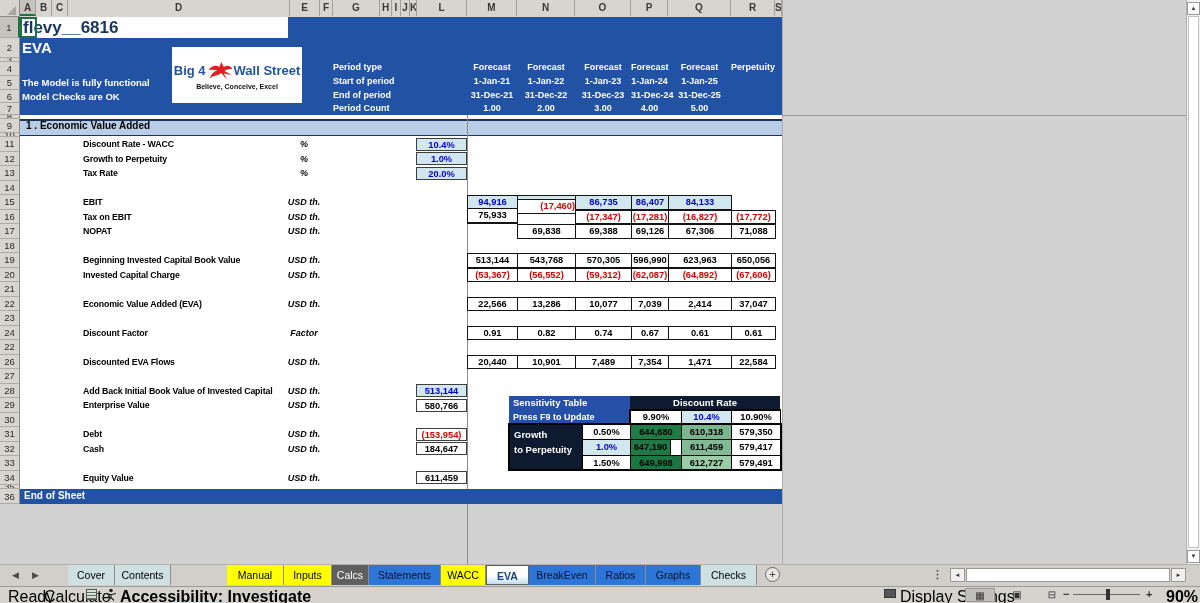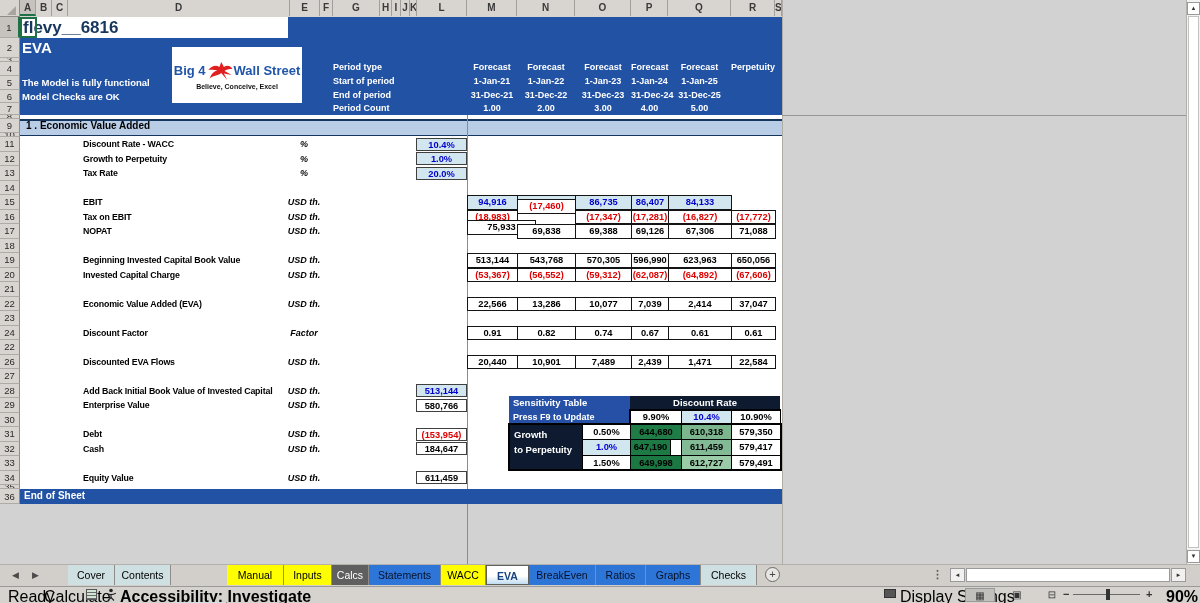--- a/index.html
+++ b/index.html
@@ -284,28 +284,28 @@
     <div class="runit" style="left:286px;top:197px;width:36px;">USD th.</div>
     <div class="vcell input" style="left:467px;top:195px;width:51px;height:14.5px;line-height:13.5px;">94,916</div>
     <div class="vcell input" style="left:517px;top:195px;width:59px;height:14.5px;line-height:13.5px;">87,298</div>
     <div class="vcell input" style="left:575px;top:195px;width:57px;height:14.5px;line-height:13.5px;">86,735</div>
     <div class="vcell input" style="left:631px;top:195px;width:38px;height:14.5px;line-height:13.5px;">86,407</div>
     <div class="vcell input" style="left:668px;top:195px;width:64px;height:14.5px;line-height:13.5px;">84,133</div>
     <div class="vcell input" style="left:731px;top:210px;width:44px;height:14.5px;line-height:13.5px;">88,860</div>
     <div class="rlabel" style="left:83px;top:211.5px;">Tax on EBIT</div>
     <div class="runit" style="left:286px;top:211.5px;width:36px;">USD th.</div>
     <div class="vcell neg" style="left:467px;top:209.5px;width:51px;height:14.5px;line-height:13.5px;">(18,983)</div>
-    <div class="vcell neg" style="left:517px;top:199px;width:59px;height:14.5px;line-height:13.5px;">(17,460)</div>
+    <div class="vcell neg" style="left:517px;top:199px;width:59px;height:14.5px;line-height:13.5px;text-align:right;">(17,460)</div>
     <div class="vcell neg" style="left:575px;top:209.5px;width:57px;height:14.5px;line-height:13.5px;">(17,347)</div>
     <div class="vcell neg" style="left:631px;top:209.5px;width:38px;height:14.5px;line-height:13.5px;">(17,281)</div>
     <div class="vcell neg" style="left:668px;top:209.5px;width:64px;height:14.5px;line-height:13.5px;">(16,827)</div>
     <div class="vcell neg" style="left:731px;top:209.5px;width:45px;height:14.5px;line-height:13.5px;">(17,772)</div>
     <div class="rlabel" style="left:83px;top:226px;">NOPAT</div>
     <div class="runit" style="left:286px;top:226px;width:36px;">USD th.</div>
-    <div class="vcell " style="left:467px;top:220px;width:69px;height:14.5px;line-height:13.5px;">75,933</div>
+    <div class="vcell " style="left:467px;top:208px;width:51px;height:14.5px;line-height:13.5px;">75,933</div>
     <div class="vcell " style="left:517px;top:224px;width:59px;height:14.5px;line-height:13.5px;">69,838</div>
     <div class="vcell " style="left:575px;top:224px;width:57px;height:14.5px;line-height:13.5px;">69,388</div>
     <div class="vcell " style="left:631px;top:224px;width:38px;height:14.5px;line-height:13.5px;">69,126</div>
     <div class="vcell " style="left:668px;top:224px;width:64px;height:14.5px;line-height:13.5px;">67,306</div>
     <div class="vcell " style="left:731px;top:224px;width:45px;height:14.5px;line-height:13.5px;">71,088</div>
     <div class="rlabel" style="left:83px;top:255px;">Beginning Invested Capital Book Value</div>
     <div class="runit" style="left:286px;top:255px;width:36px;">USD th.</div>
     <div class="vcell " style="left:467px;top:253px;width:51px;height:14.5px;line-height:13.5px;">513,144</div>
     <div class="vcell " style="left:517px;top:253px;width:59px;height:14.5px;line-height:13.5px;">543,768</div>
     <div class="vcell " style="left:575px;top:253px;width:57px;height:14.5px;line-height:13.5px;">570,305</div>
@@ -334,21 +334,21 @@
     <div class="vcell " style="left:517px;top:325.5px;width:59px;height:14.5px;line-height:13.5px;">0.82</div>
     <div class="vcell " style="left:575px;top:325.5px;width:57px;height:14.5px;line-height:13.5px;">0.74</div>
     <div class="vcell " style="left:631px;top:325.5px;width:38px;height:14.5px;line-height:13.5px;">0.67</div>
     <div class="vcell " style="left:668px;top:325.5px;width:64px;height:14.5px;line-height:13.5px;">0.61</div>
     <div class="vcell " style="left:731px;top:325.5px;width:45px;height:14.5px;line-height:13.5px;">0.61</div>
     <div class="rlabel" style="left:83px;top:356.5px;">Discounted EVA Flows</div>
     <div class="runit" style="left:286px;top:356.5px;width:36px;">USD th.</div>
     <div class="vcell " style="left:467px;top:354.5px;width:51px;height:14.5px;line-height:13.5px;">20,440</div>
     <div class="vcell " style="left:517px;top:354.5px;width:59px;height:14.5px;line-height:13.5px;">10,901</div>
     <div class="vcell " style="left:575px;top:354.5px;width:57px;height:14.5px;line-height:13.5px;">7,489</div>
-    <div class="vcell " style="left:631px;top:354.5px;width:38px;height:14.5px;line-height:13.5px;">2,439</div>
+    <div class="vcell " style="left:631px;top:354.5px;width:38px;height:14.5px;line-height:13.5px;">7,354</div>
     <div class="vcell " style="left:668px;top:354.5px;width:64px;height:14.5px;line-height:13.5px;">1,471</div>
     <div class="vcell " style="left:731px;top:354.5px;width:45px;height:14.5px;line-height:13.5px;">22,584</div>
     <div class="rlabel" style="left:83px;top:385.5px;">Add Back Initial Book Value of Invested Capital</div>
     <div class="runit" style="left:286px;top:385.5px;width:36px;">USD th.</div>
     <div class="vbox input" style="left:416px;top:384.25px;width:51px;height:13px;line-height:12px;">513,144</div>
     <div class="rlabel" style="left:83px;top:400px;">Enterprise Value</div>
     <div class="runit" style="left:286px;top:400px;width:36px;">USD th.</div>
     <div class="vbox " style="left:416px;top:398.75px;width:51px;height:13px;line-height:12px;">580,766</div>
     <div class="rlabel" style="left:83px;top:429px;">Debt</div>
     <div class="runit" style="left:286px;top:429px;width:36px;">USD th.</div>

